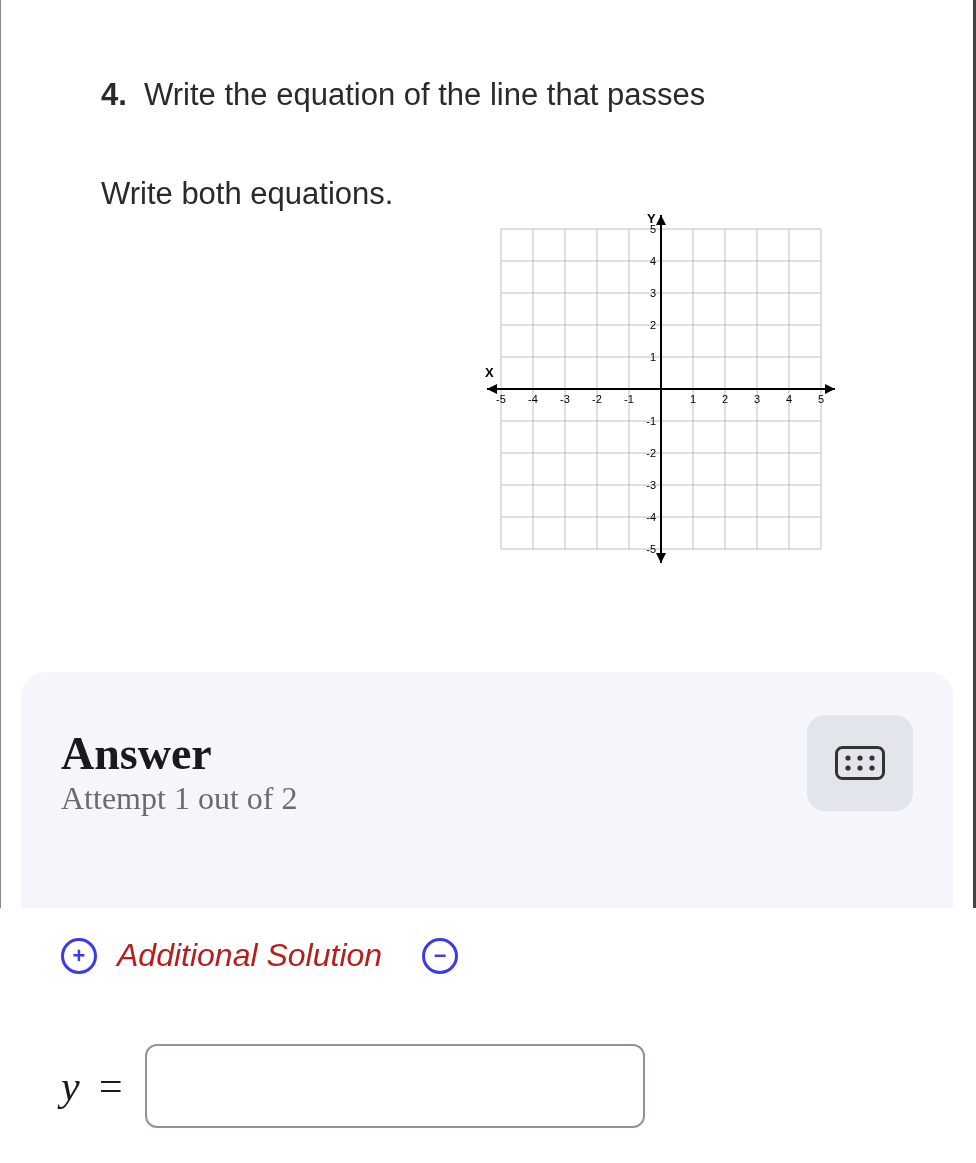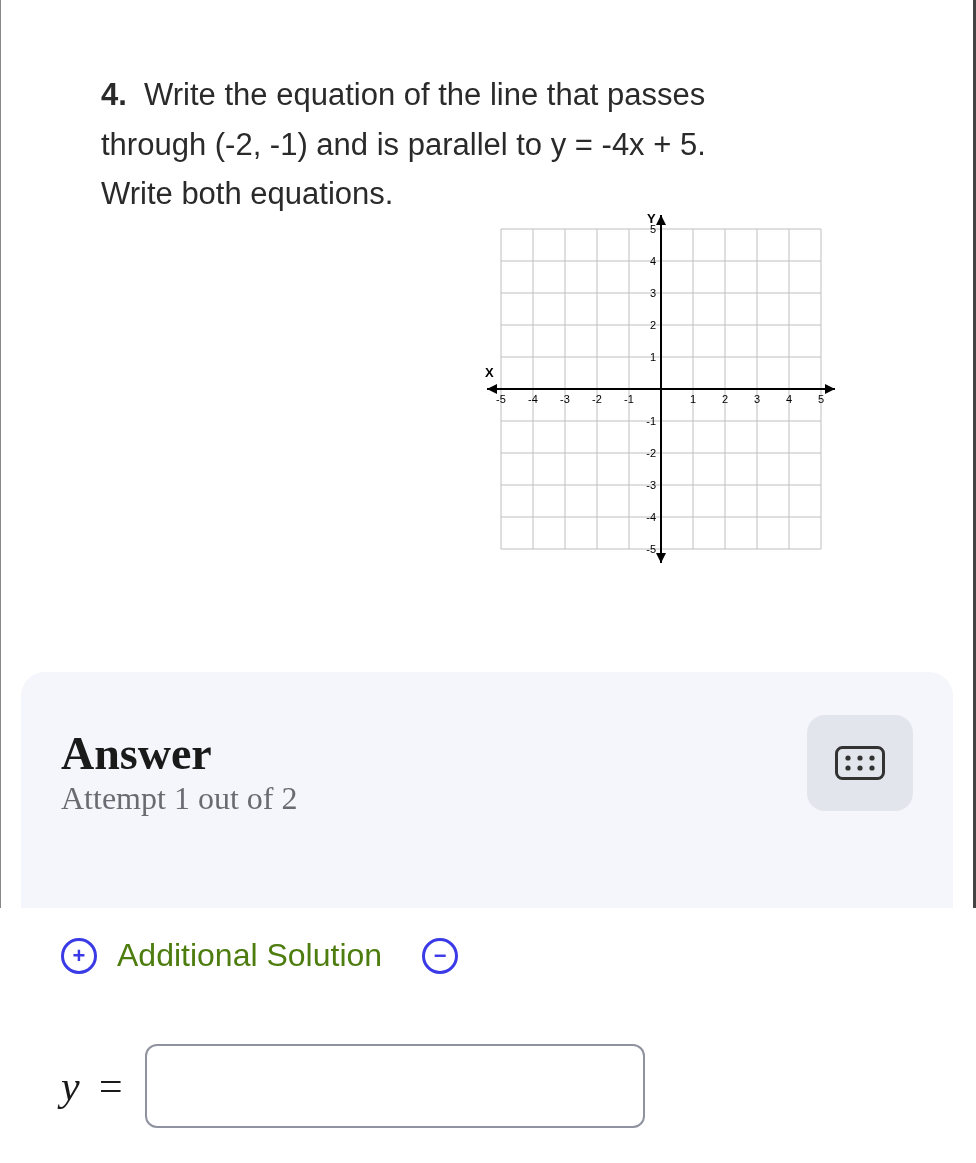--- a/index.html
+++ b/index.html
@@ -80,21 +80,21 @@
     font-family: -apple-system, BlinkMacSystemFont, 'Segoe UI', Arial, sans-serif;
   }
   .sol-btn {
     display: flex;
     align-items: center;
     gap: 20px;
     font-size: 32px;
     color: #3a3ae6;
     cursor: pointer;
   }
-  .sol-btn .txt { color: #4d7c0f; }
+  .sol-btn .txt { color: #b91c1c; font-style: italic; }
   .sol-icon {
     width: 36px; height: 36px;
     border: 3px solid #3a3ae6;
     border-radius: 50%;
     display: flex; align-items: center; justify-content: center;
     font-weight: 700;
     font-size: 22px;
     color: #3a3ae6;
     line-height: 1;
   }
@@ -122,21 +122,21 @@
     background: #fff;
   }
 </style>
 </head>
 <body>
 
 <div class="outer">
   <div class="question-area">
     <p class="question-text">
       <span class="qnum">4.</span>&nbsp;&nbsp;<span>Write the equation of the line that passes</span><br>
-      <span>through (-2, -1) and is parallel to y = -4x + 5.</span><br>
+      <br>
       <span>Write both equations.</span>
     </p>
     <div class="graph-wrap">
       <svg class="graph-svg" width="360" height="360" viewBox="0 0 360 360">
 
         <g stroke="#bfbfbf" stroke-width="1">
           <line x1="20" y1="20" x2="20" y2="340"></line>
           <line x1="52" y1="20" x2="52" y2="340"></line>
           <line x1="84" y1="20" x2="84" y2="340"></line>
           <line x1="116" y1="20" x2="116" y2="340"></line>

